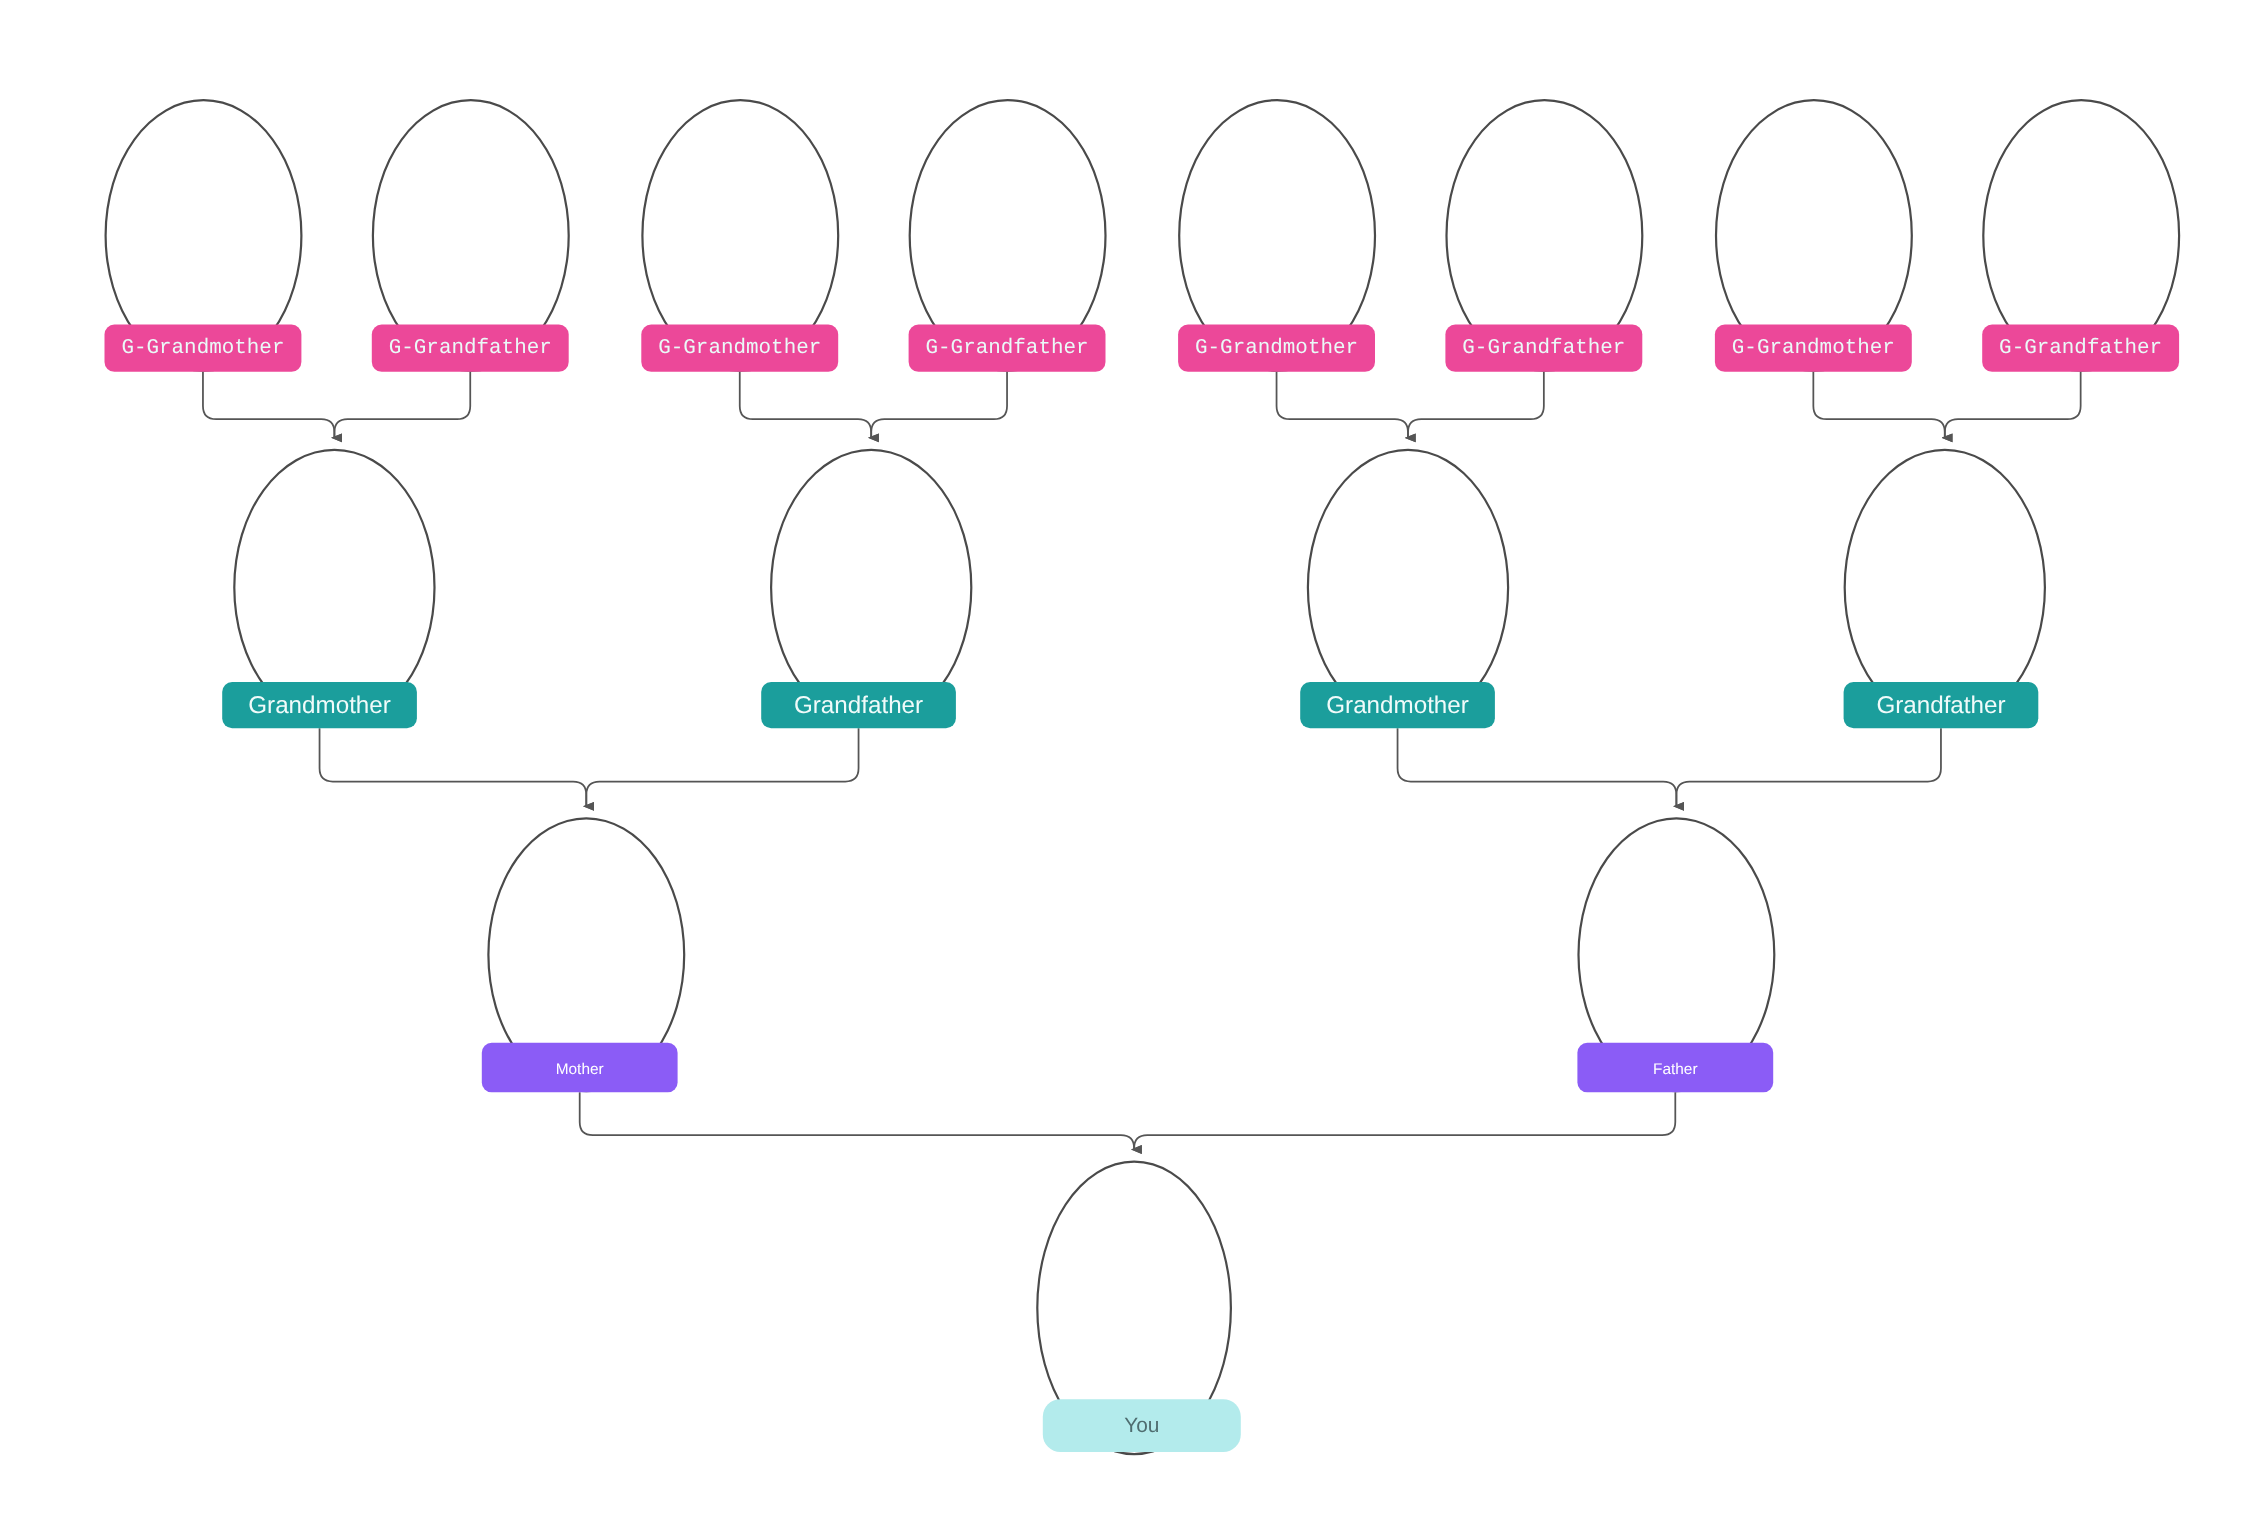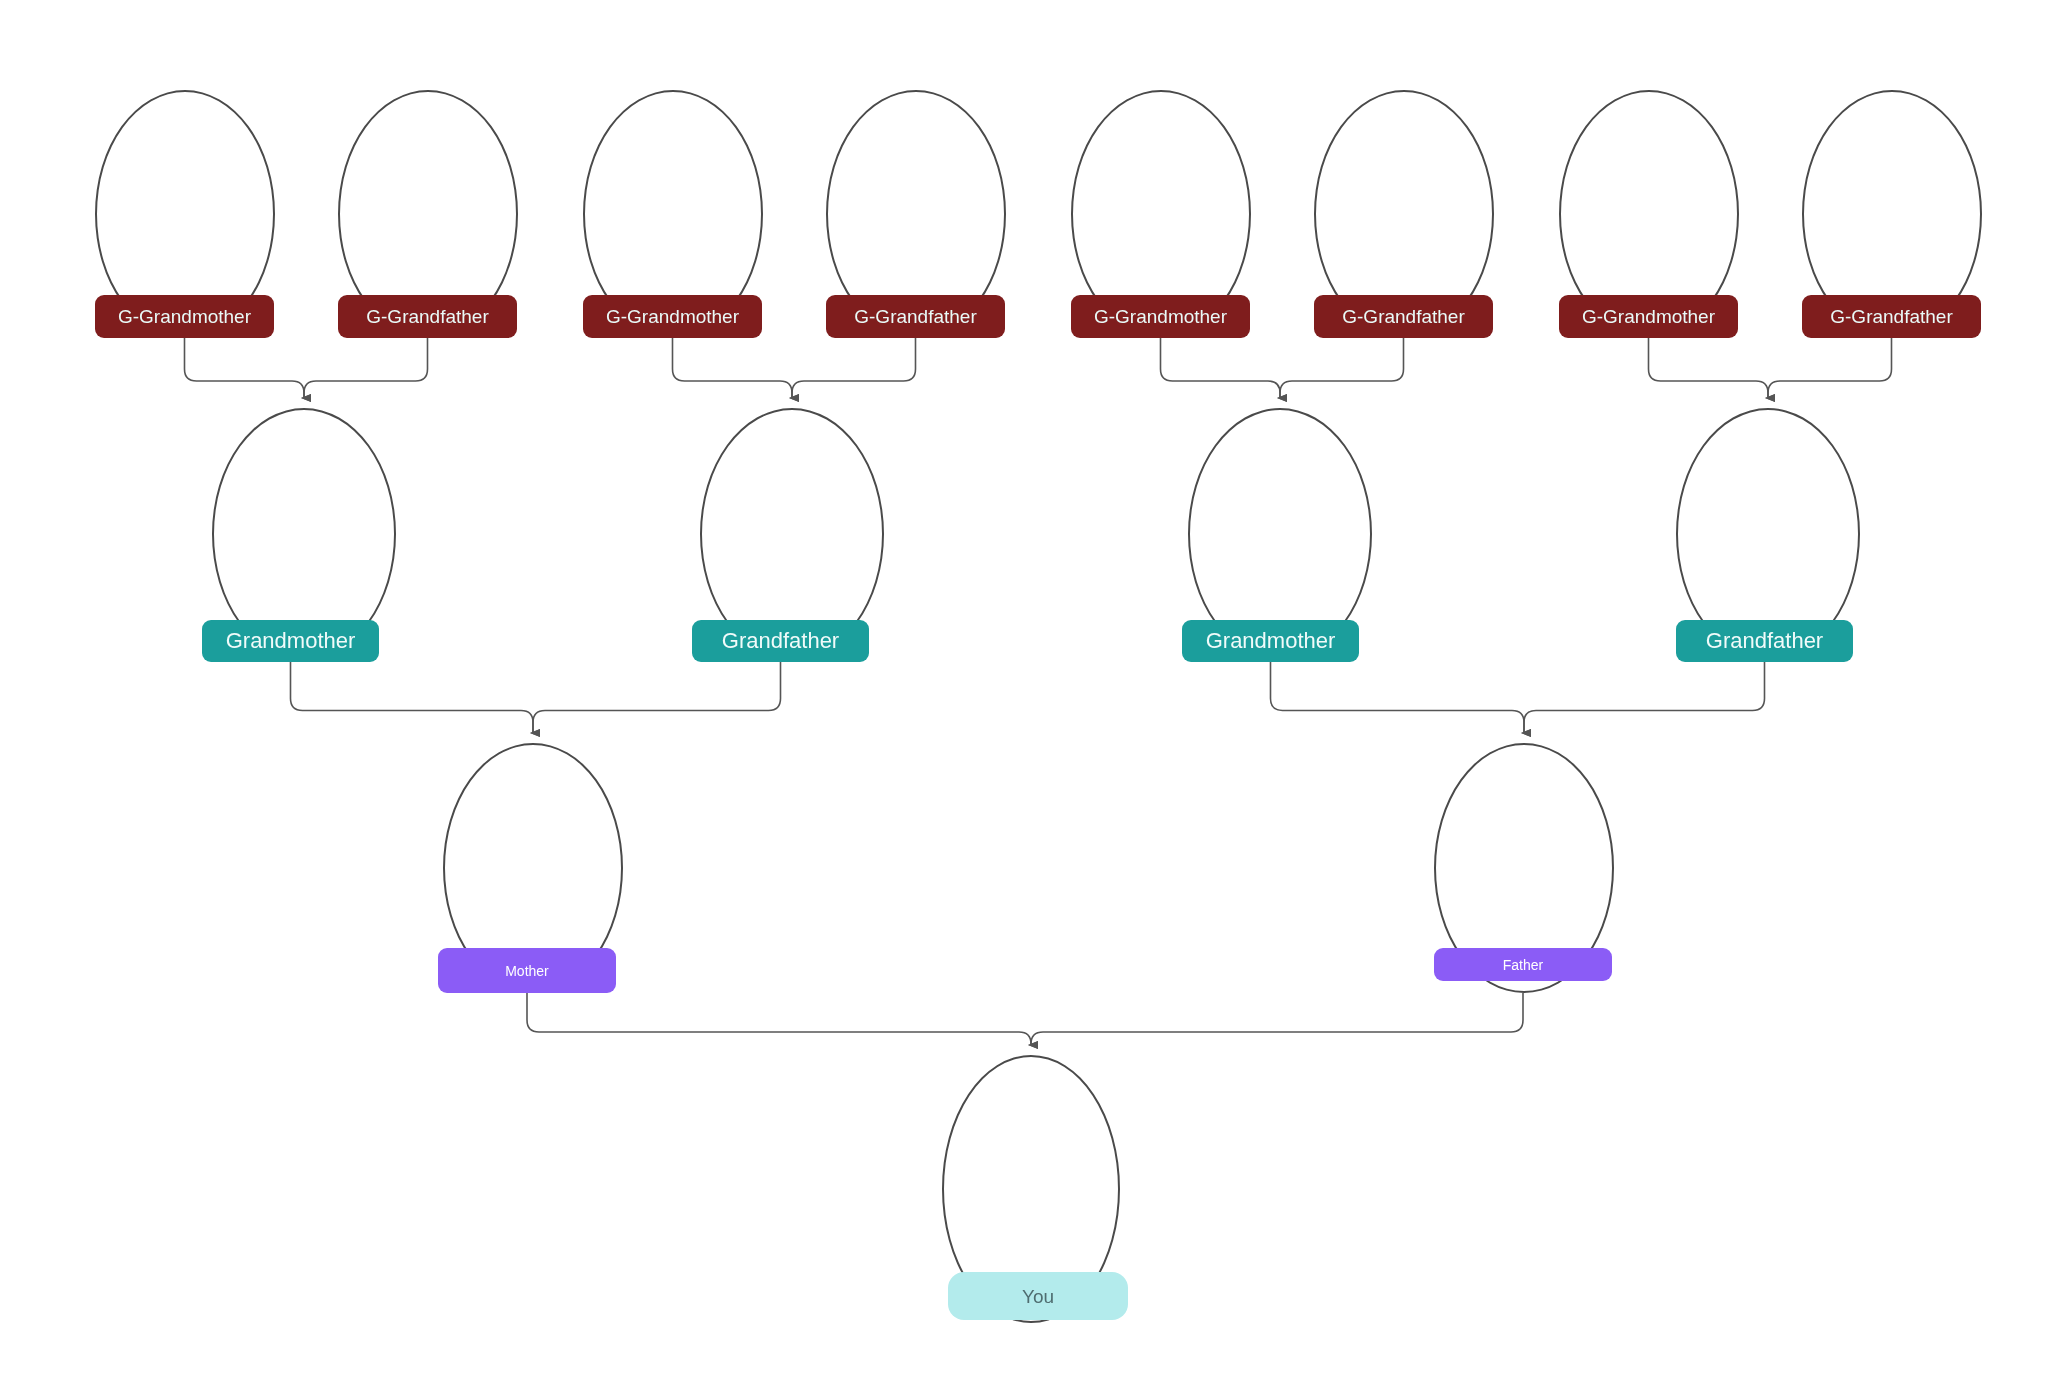--- a/index.html
+++ b/index.html
@@ -41,23 +41,24 @@
     display: flex;
     align-items: center;
     justify-content: center;
     border-radius: 9px;
     box-sizing: border-box;
     text-align: center;
     line-height: 1;
     white-space: nowrap;
   }
   .lvl-ggp .node-label {
-    background: #7f1d1d;
+    background: #ec4899;
     color: #eafaf8;
     font-size: 19px;
+    font-family: Liberation Mono, monospace;
   }
   .lvl-gp .node-label {
     background: #1b9e9c;
     color: #f0fbfa;
     font-size: 22px;
   }
   .lvl-parent .node-label {
     background: #8b5cf6;
     color: #ffffff;
     font-size: 14px;
@@ -144,20 +145,20 @@
       <div class="node lvl-gp">
         <div class="node-ellipse" style="left: 1676px; top: 408px; width: 184px; height: 252px;"></div>
         <div class="node-label" style="left: 1676px; top: 620px; width: 177px; height: 42px;">Grandfather</div>
       </div>
       <div class="node lvl-parent">
         <div class="node-ellipse" style="left: 443px; top: 743px; width: 180px; height: 250px;"></div>
         <div class="node-label" style="left: 438px; top: 948px; width: 178px; height: 45px;">Mother</div>
       </div>
       <div class="node lvl-parent">
         <div class="node-ellipse" style="left: 1434px; top: 743px; width: 180px; height: 250px;"></div>
-        <div class="node-label" style="left: 1434px; top: 948px; width: 178px; height: 33px;">Father</div>
+        <div class="node-label" style="left: 1434px; top: 948px; width: 178px; height: 45px;">Father</div>
       </div>
       <div class="node lvl-self">
         <div class="node-ellipse" style="left: 942px; top: 1055px; width: 178px; height: 268px;"></div>
         <div class="node-label" style="left: 948px; top: 1272px; width: 180px; height: 48px;">You</div>
       </div>
     </div>
 </div>
 
 </body></html>

